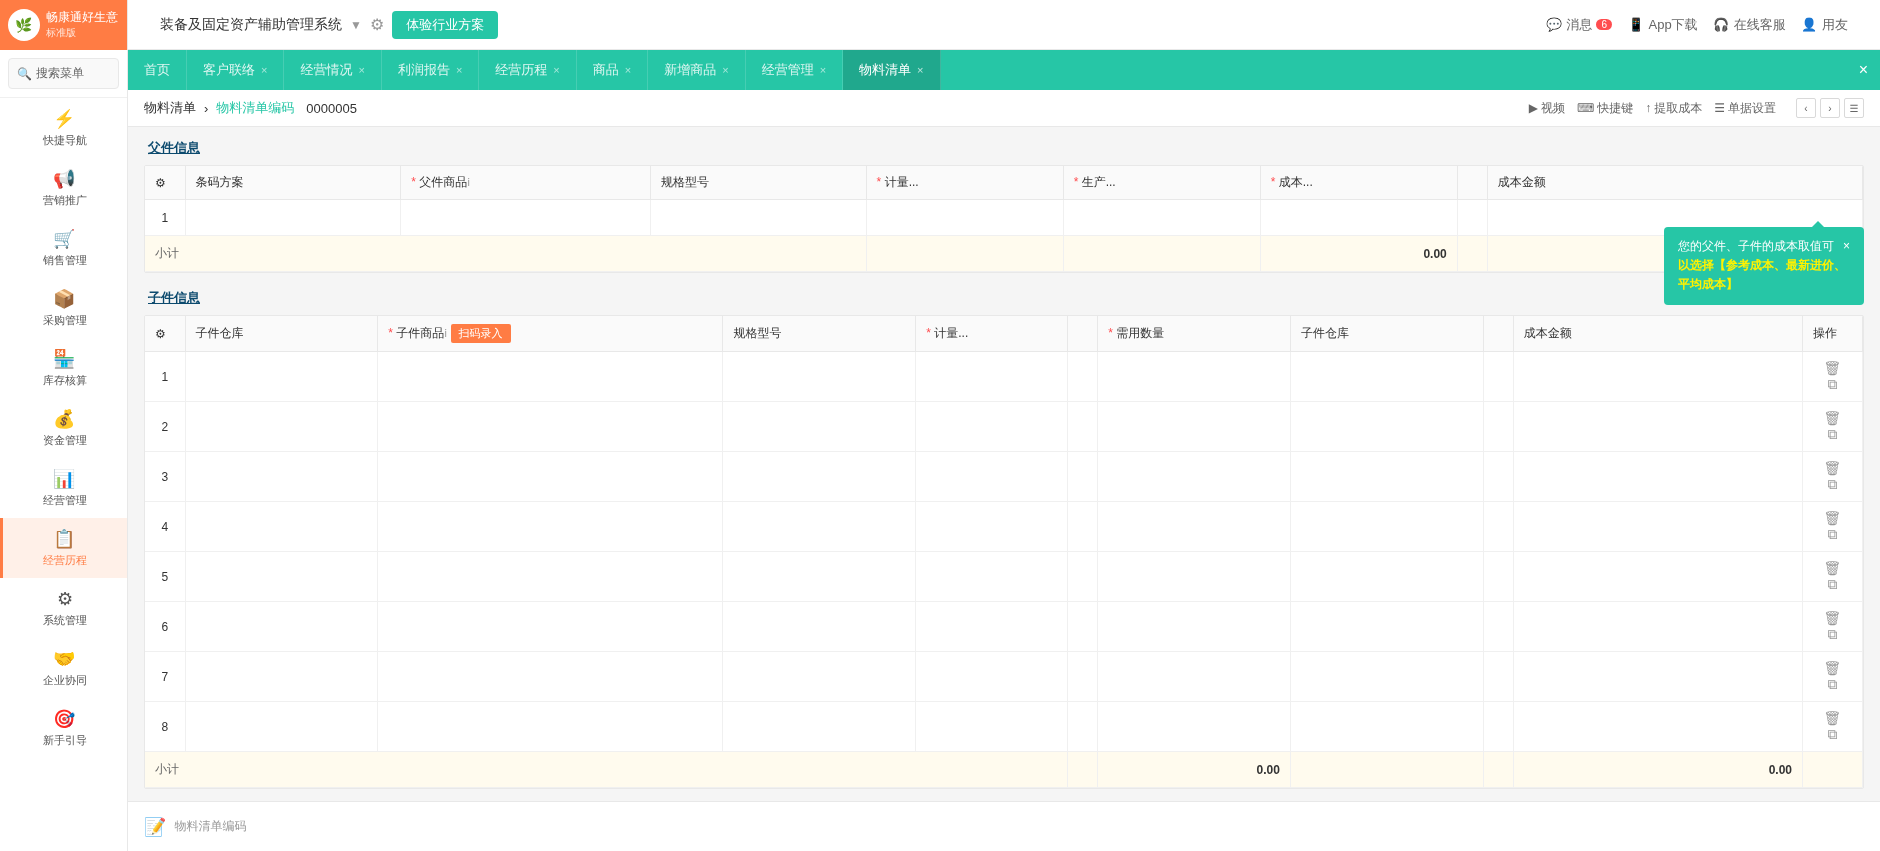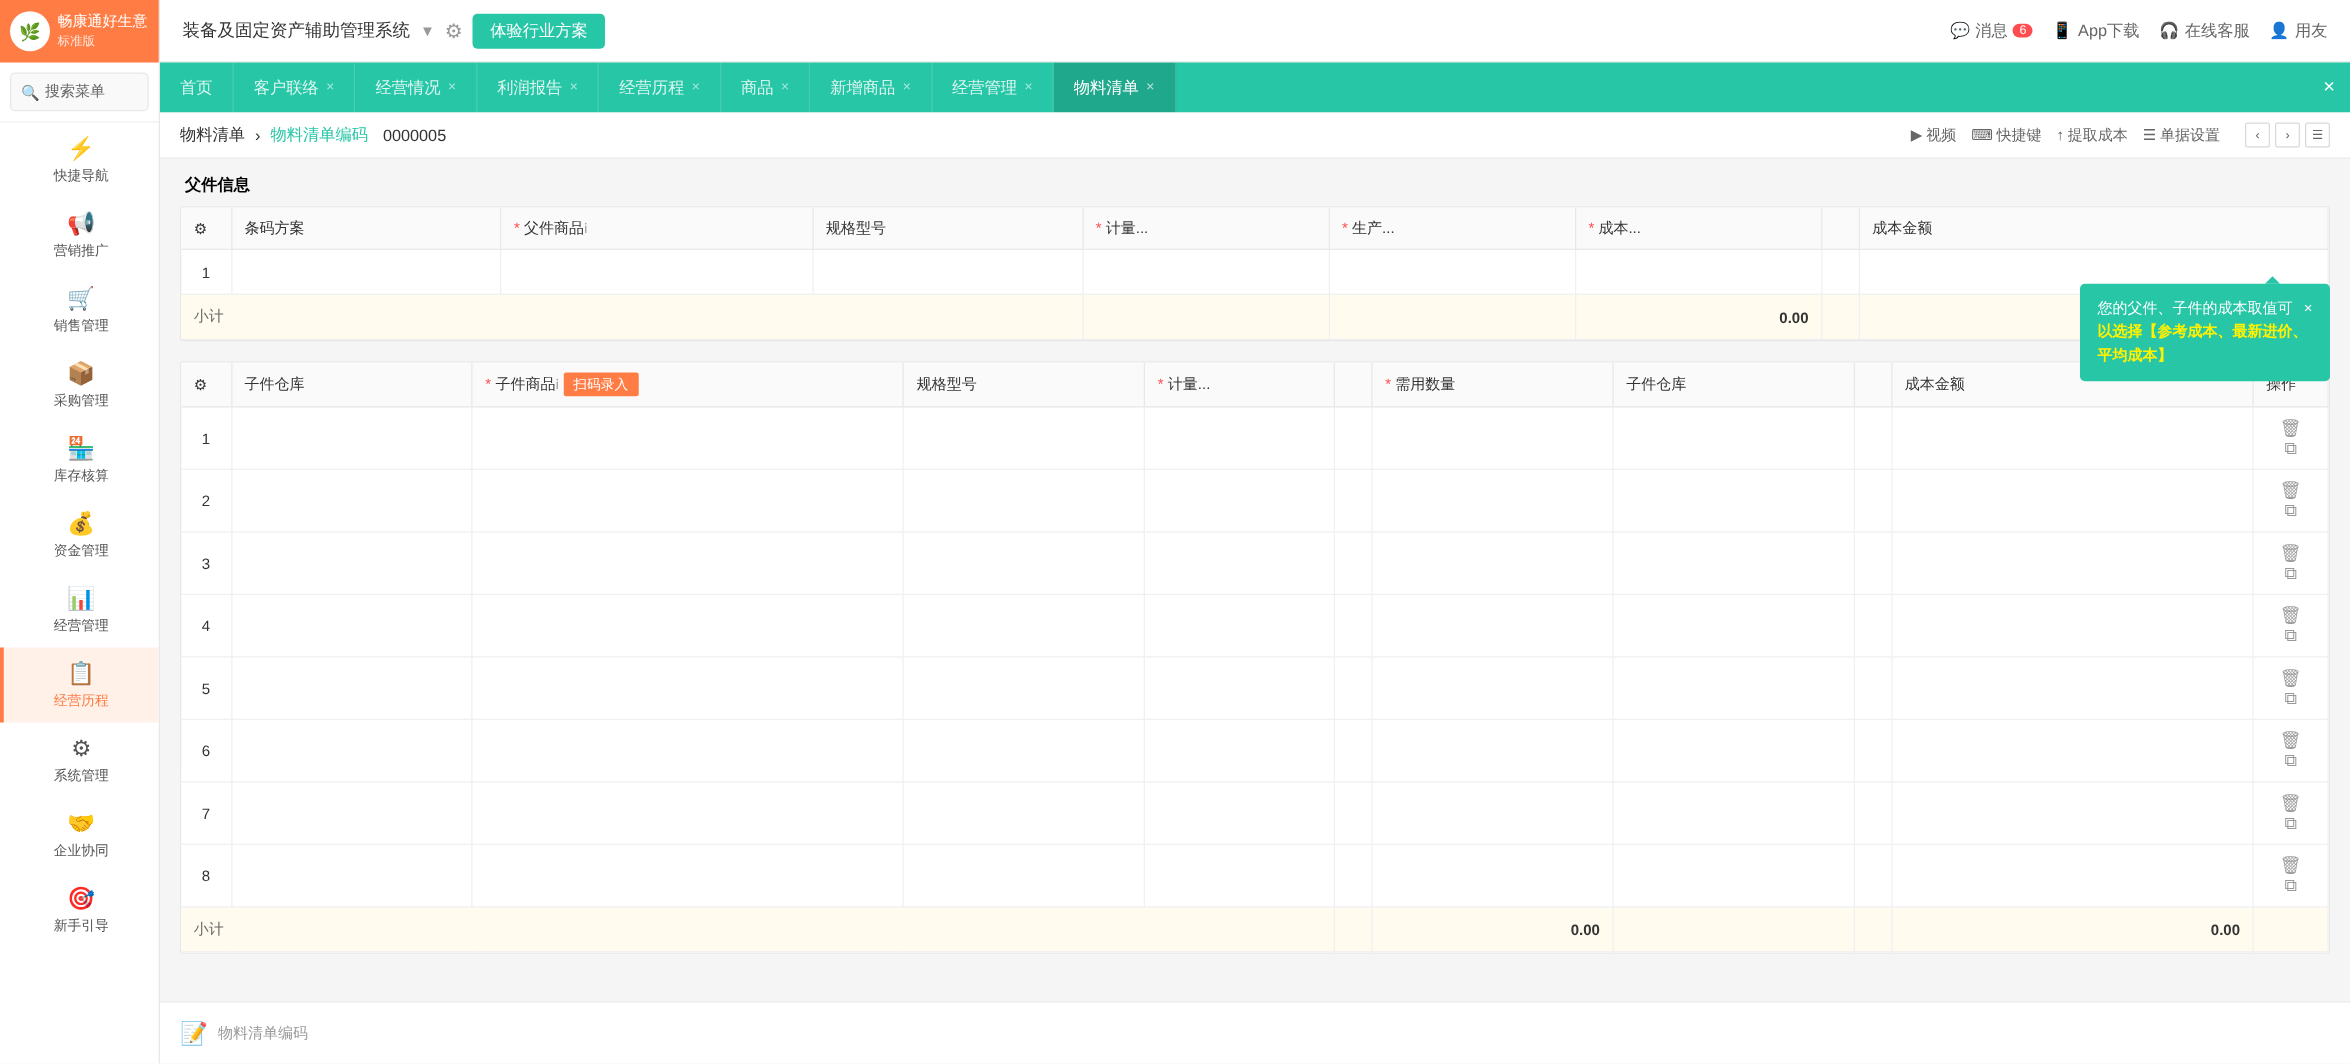--- a/index.html
+++ b/index.html
@@ -84,21 +84,21 @@
       flex: 1;
       display: flex;
       flex-direction: column;
       overflow: hidden;
     }
 
     
     .top-header {
       background: #fff;
       border-bottom: 1px solid #e8e8e8;
-      padding: 0 18px;
+      padding: 0 32px;
       height: 50px;
       display: flex;
       align-items: center;
       justify-content: space-between;
       flex-shrink: 0;
     }
     .header-left {
       display: flex;
       align-items: center;
       gap: 8px;
@@ -216,23 +216,24 @@
       overflow-y: auto;
       background: #f5f5f5;
       padding: 12px 16px;
       position: relative;
     }
 
     
     .section-title {
       font-size: 13px;
       font-weight: 600;
-      color: #000000;
+      color: #0c4a6e;
       margin-bottom: 8px;
       padding-left: 4px;
+      text-decoration: underline;
     }
 
     
     .table-container {
       background: #fff;
       border: 1px solid #e8e8e8;
       border-radius: 2px;
       margin-bottom: 16px;
       overflow: hidden;
     }
@@ -601,20 +602,21 @@
             <td></td>
             <td></td>
             <td class="value" style="text-align:right; font-weight:bold;">0.00</td>
             <td></td>
             <td class="col-cost-amount value" style="font-weight:bold;">0.00</td>
           </tr>
         </tbody>
       </table>
     </div>
 
+    <div class="section-title">子件信息</div>
     <div class="table-container">
       <table class="data-table">
         <thead>
           <tr>
             <th class="th-settings">⚙</th>
             <th>子件仓库</th>
             <th>
               <span style="color:#ff4d4f">* </span><span>子件商品</span><span class="info-icon">ℹ</span>
               <button class="scan-btn">扫码录入</button>
             </th>

